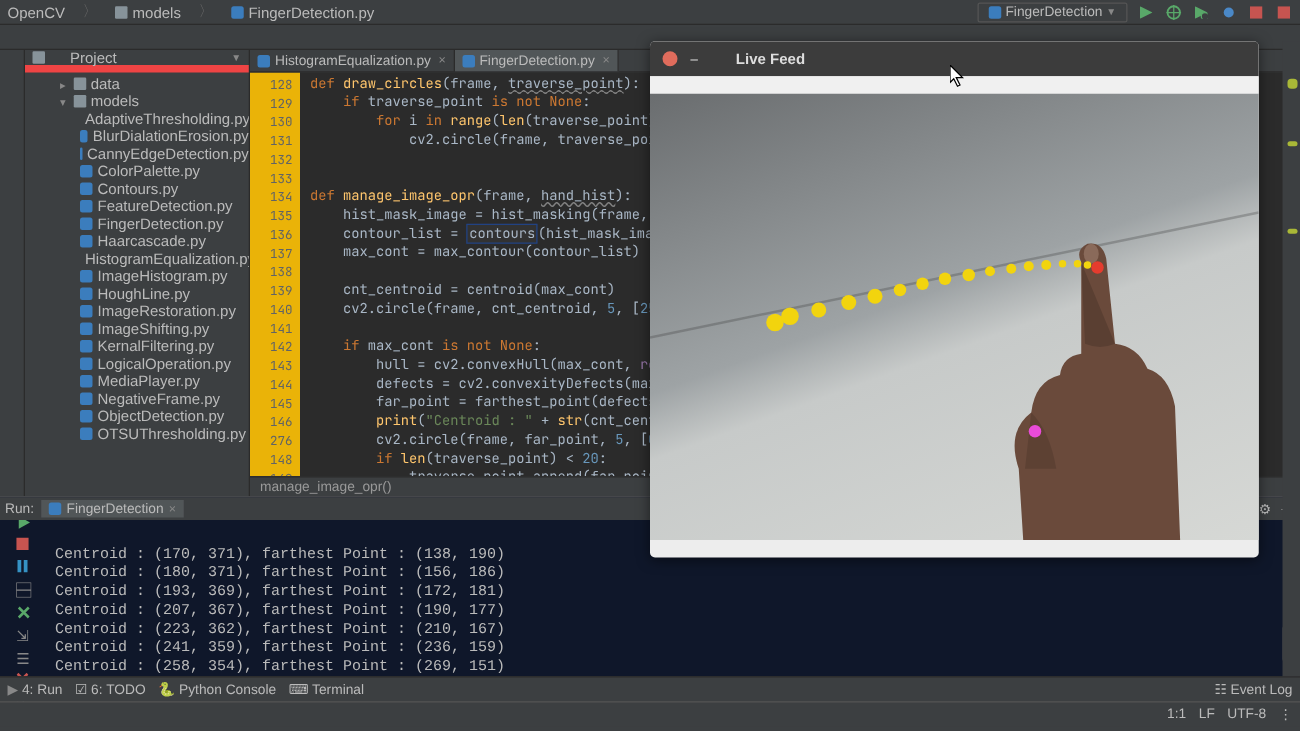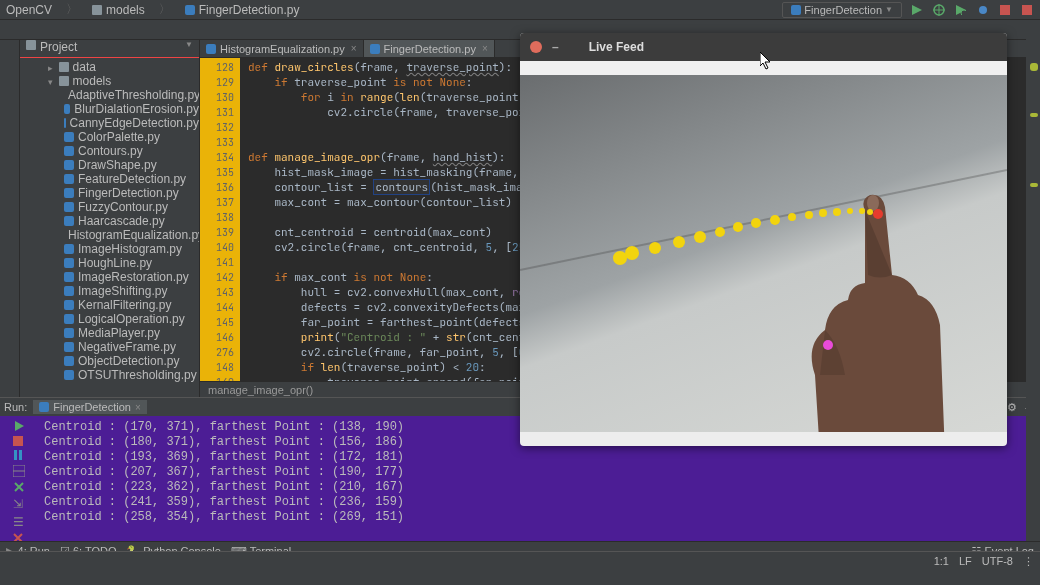--- a/index.html
+++ b/index.html
@@ -4,21 +4,21 @@
 <style>
   * { margin:0; padding:0; box-sizing:border-box; }
   body { font-family: "Segoe UI", Arial, sans-serif; font-size:12px; background:#3c3f41; color:#bbb; width:1040px; height:585px; overflow:hidden; position:relative; }
   .menubar { height:20px; background:#3c3f41; display:flex; align-items:center; padding:0 6px; gap:14px; font-size:12px; border-bottom:1px solid #2b2b2b;}
   .menubar .right { margin-left:auto; display:flex; align-items:center; gap:8px; }
   .run-config { background:#3c3f41; border:1px solid #555; padding:0 8px; height:16px; display:flex; align-items:center; font-size:11px; border-radius:2px;}
   .toolbar-icon { width:14px; height:14px; display:inline-flex; align-items:center; justify-content:center; }
   .main { display:flex; height:357px; }
   .sidebar-gutter { width:20px; background:#3c3f41; border-right:1px solid #2b2b2b;}
   .project-pane { width:180px; background:#3c3f41; border-right:1px solid #2b2b2b; display:flex; flex-direction:column; font-size:12px;}
-  .project-pane .header { height:18px; padding:0 6px; display:flex; align-items:flex-start; gap:4px; color:#bbb; border-bottom:1px solid #ef4444;}
+  .project-pane .header { height:18px; padding:0 6px; display:flex; align-items:center; gap:20px; color:#bbb; border-bottom:6px solid #ef4444;}
   .tree { padding:2px 0; overflow:hidden; flex:1;}
   .tree-row { display:flex; align-items:center; height:14px; padding-left:10px; gap:4px; color:#bbb; white-space:nowrap;}
   .tree-row.lvl2 { padding-left:28px; }
   .tree-row.lvl3 { padding-left:44px; }
   .folder-icon::before{content:"▸"; color:#888; margin-right:2px; font-size:9px;}
   .folder-open::before{content:"▾"; color:#888; margin-right:2px; font-size:9px;}
   .py-icon { width:10px; height:10px; background:#3b7dbd; border-radius:2px; display:inline-block;}
   .dir-icon { width:10px; height:10px; background:#87939a; border-radius:1px; display:inline-block;}
   .editor { flex:1; background:#2b2b2b; display:flex; flex-direction:column; position:relative;}
   .tabs { display:flex; height:18px; background:#3c3f41; border-bottom:1px solid #2b2b2b;}
@@ -30,29 +30,29 @@
   .gutter div{height:15px;}
   .code-src { padding:2px 0 0 8px; white-space:pre; color:#a9b7c6;}
   .code-src .line{height:15px;}
   .kw { color:#cc7832; }
   .fn { color:#ffc66d; }
   .str { color:#6a8759; }
   .num { color:#6897bb; }
   .lit { color:#9876aa;}
   .hl { background:#323232; border:1px solid #214283; padding:0 1px;}
   .breadcrumb-editor { height:16px; background:#3c3f41; color:#999; font-size:11px; padding:0 8px; display:flex; align-items:center; border-top:1px solid #2b2b2b;}
-  .bottom { height:164px; background:#4c1d95; border-top:1px solid #555; display:flex; position:relative;}
+  .bottom { height:164px; background:#0f172a; border-top:1px solid #555; display:flex; position:relative;align-items:center;}
   .run-header{ position:absolute; top:0; left:0; right:0; height:18px; background:#3c3f41; display:flex; align-items:center; font-size:11px; padding:0 4px; gap:6px;}
   .run-header .run-tab{ background:#515658; padding:1px 6px; display:flex; gap:4px; align-items:center;}
   .run-gutter { width:40px; padding-top:22px; display:flex; flex-direction:column; gap:4px; align-items:center;}
   .run-btn { width:14px; height:14px; }
   .console { flex:1; padding:22px 6px 4px 4px; font-family:Liberation Mono, monospace; font-size:12px; line-height:15px; color:#bbb; white-space:pre;}
   .statusbar { position:absolute; bottom:24px; left:0; right:0; height:20px; background:#3c3f41; border-top:1px solid #2b2b2b; display:flex; align-items:center; font-size:11px; padding:0 6px; gap:10px;}
   .statusbar .right { margin-left:auto; display:flex; gap:12px;}
-  .footer { position:absolute; bottom:14px; left:0; right:0; height:20px; background:#3c3f41; border-top:1px solid #555; display:flex; align-items:center; font-size:11px; padding:0 6px; gap:14px;}
+  .footer { position:absolute; bottom:4px; left:0; right:0; height:20px; background:#3c3f41; border-top:1px solid #555; display:flex; align-items:center; font-size:11px; padding:0 6px; gap:14px;}
   .footer .right{margin-left:auto; display:flex; gap:10px;}
   .live-feed { position:absolute; top:33px; left:520px; width:487px; height:413px; background:#ededed; box-shadow:0 2px 10px rgba(0,0,0,0.5); border-radius:4px; overflow:hidden;}
   .lf-title { height:28px; background:#3c3c3c; display:flex; align-items:center; padding:0 10px; gap:10px;}
   .lf-close { width:12px; height:12px; border-radius:50%; background:#e06c5c;}
   .lf-title span { color:#ddd; font-size:12px; margin-left:20px; font-weight:600;}
   .lf-toolbar { height:14px; background:#f0f0f0;}
   .lf-canvas { position:relative; width:100%; height:357px; background:linear-gradient(160deg,#6a6d6f 0%, #9ea3a5 45%, #c7cac9 55%, #d6d8d5 100%);}
   .lf-status { height:14px; background:#fdfdfd; font-family:monospace; font-size:9px; color:#444; padding:0 4px; display:flex; align-items:center;}
   .lf-status .r{color:#c0392b;} .lf-status .g{color:#27ae60;} .lf-status .b{color:#2980b9;}
   .tool-btn{display:flex;align-items:center;gap:4px;}
@@ -153,33 +153,25 @@
           <div class="tree-row lvl3">
             <span class="py-icon"></span>
             <span>ColorPalette.py</span>
           </div>
           <div class="tree-row lvl3">
             <span class="py-icon"></span>
             <span>Contours.py</span>
           </div>
           <div class="tree-row lvl3">
             <span class="py-icon"></span>
-            <span>DrawShape.py</span>
-          </div>
-          <div class="tree-row lvl3">
-            <span class="py-icon"></span>
             <span>FeatureDetection.py</span>
           </div>
           <div class="tree-row lvl3">
             <span class="py-icon"></span>
             <span>FingerDetection.py</span>
-          </div>
-          <div class="tree-row lvl3">
-            <span class="py-icon"></span>
-            <span>FuzzyContour.py</span>
           </div>
           <div class="tree-row lvl3">
             <span class="py-icon"></span>
             <span>Haarcascade.py</span>
           </div>
           <div class="tree-row lvl3">
             <span class="py-icon"></span>
             <span>HistogramEqualization.py</span>
           </div>
           <div class="tree-row lvl3">

